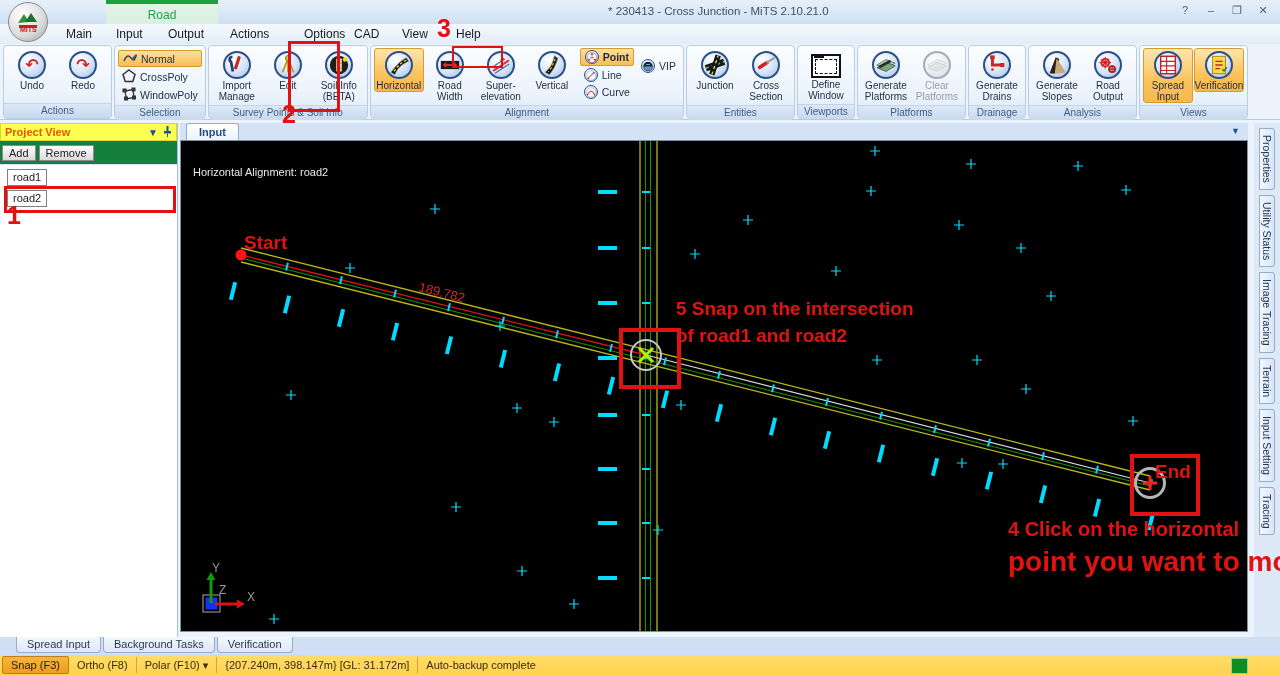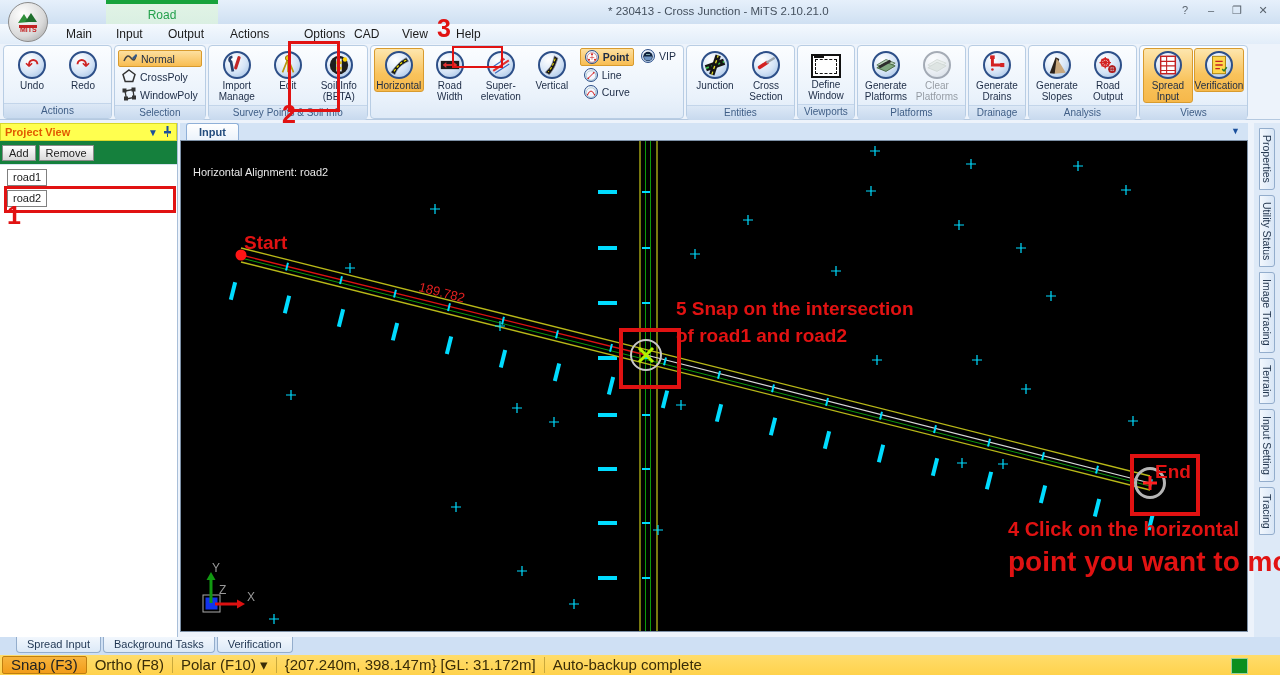--- a/index.html
+++ b/index.html
@@ -66,21 +66,21 @@
   #cv-svg{position:absolute;left:0;top:0;}
   
   #righttabs{position:absolute;right:0;top:123px;width:26px;height:514px;background:#dde9f7;display:flex;flex-direction:column;align-items:center;padding-top:5px;box-sizing:border-box;}
   .vtab{writing-mode:vertical-rl;font-size:10.5px;color:#24374f;background:linear-gradient(90deg,#f2f7fd,#d8e6f6);
     border:1px solid #93adcc;border-radius:0 3px 3px 0;padding:6px 1px;margin-bottom:5px;}
   
   #bottomtabs{position:absolute;left:0;top:637px;width:1280px;height:18px;background:#cfe0f4;display:flex;align-items:flex-start;padding-left:16px;gap:2px;box-sizing:border-box;}
   .btab{font-size:11px;color:#1f3551;background:linear-gradient(#f2f7fd,#dcE9f7);border:1px solid #93adcc;
     border-radius:0 0 4px 4px;border-top:none;padding:1px 10px 2px 10px;}
   #statusbar{position:absolute;left:0;top:655px;width:1280px;height:20px;
-    background:linear-gradient(#ffd85e,#fhot 0);background:linear-gradient(#ffdc6b,#ffd24d);display:flex;align-items:center;font-size:15px;color:#3a2d08;}
+    background:linear-gradient(#ffd85e,#fhot 0);background:linear-gradient(#ffdc6b,#ffd24d);display:flex;align-items:center;font-size:11px;color:#3a2d08;}
   .sseg{padding:0 8px;border-right:1px solid #c9a83c;height:16px;line-height:16px;}
   #snap-seg{margin-left:2px;background:linear-gradient(#f7b53e,#f29d1a);border:1px solid #c07f10;border-radius:2px;color:#222;}
   #status-green{position:absolute;right:32px;top:3px;width:15px;height:14px;background:#0c8f1e;border:1px solid #9ad0a0;}
   
   .ann-box{position:absolute;border:3px solid #e11212;z-index:40;}
   .ann-num{position:absolute;color:#e11212;font-size:25px;font-weight:bold;z-index:41;}
   .ann-text{position:absolute;color:#e11212;font-weight:bold;z-index:41;white-space:nowrap;}
 </style>
 </head>
 <body>
@@ -280,32 +280,33 @@
                   <circle cx="12" cy="12" r="9.5" fill="#f3f6ff" stroke="#8aa"></circle>
                   <path d="M5 16.5 Q12 1.5 19 16.5" stroke="#d42222" stroke-width="2" fill="none"></path>
                   <circle cx="5" cy="16.5" r="1.5" fill="#d42222"></circle>
                   <circle cx="19" cy="16.5" r="1.5" fill="#d42222"></circle>
                 </svg>
               </span>
               <span>Curve</span>
             </div>
           </div>
           <div class="optcol">
-            <div class="stackrow" style="height: 16px;">
+            <div class="stackrow" style="height: 16px; margin-top: 10px;">
               <span class="mini">
                 <svg width="13" height="13" viewBox="0 0 24 24">
                   <circle cx="12" cy="12" r="9.5" fill="#10233f"></circle>
                   <path d="M4 12 a8 8 0 0 0 16 0 z" fill="#6d94c4"></path>
                   <path d="M8 8 l8 0" stroke="#cfe" stroke-width="1.2"></path>
                 </svg>
               </span>
               <span>VIP</span>
             </div>
           </div>
         </div>
+        <div class="glabel">Alignment</div>
       </div>
       <div class="rgroup">
         <div class="gbody">
           <div class="bigbtn">
             <span class="icn">
               <svg width="22" height="22" viewBox="0 0 24 24">
                 <path d="M2 15.5 L22 8.5" stroke="#141414" stroke-width="7"></path>
                 <path d="M2 15.5 L22 8.5" stroke="#39c04a" stroke-width="1.8" stroke-dasharray="3.5 3"></path>
                 <path d="M8.5 22.5 L15.5 1.5" stroke="#141414" stroke-width="6"></path>
                 <path d="M8.5 22.5 L15.5 1.5" stroke="#e8e12a" stroke-width="1.4" stroke-dasharray="3.5 3"></path>

